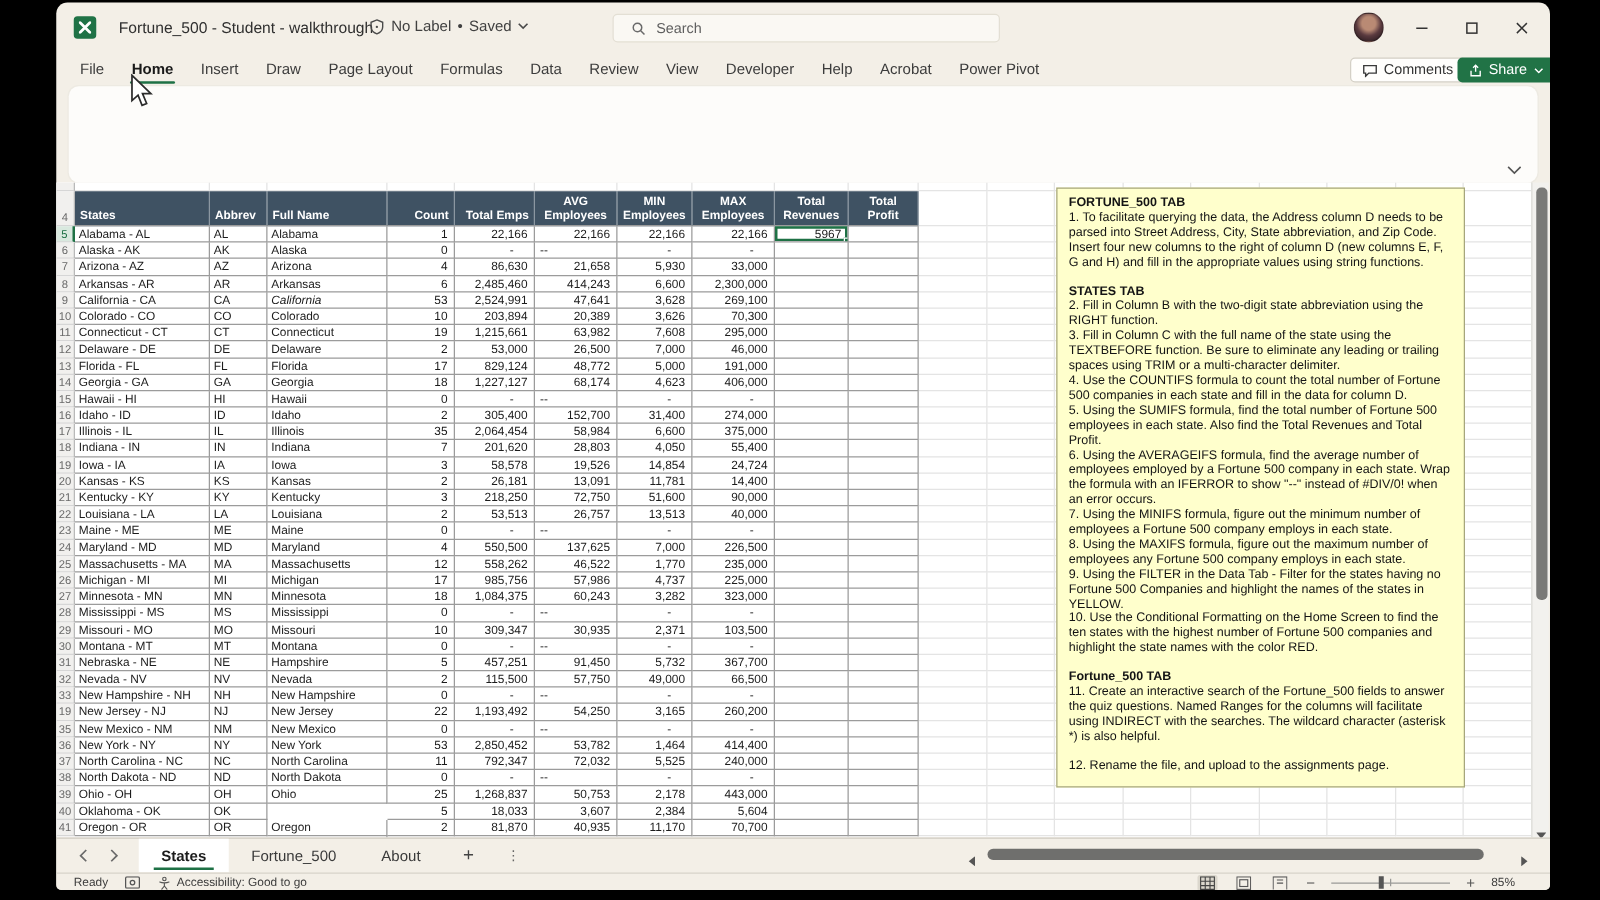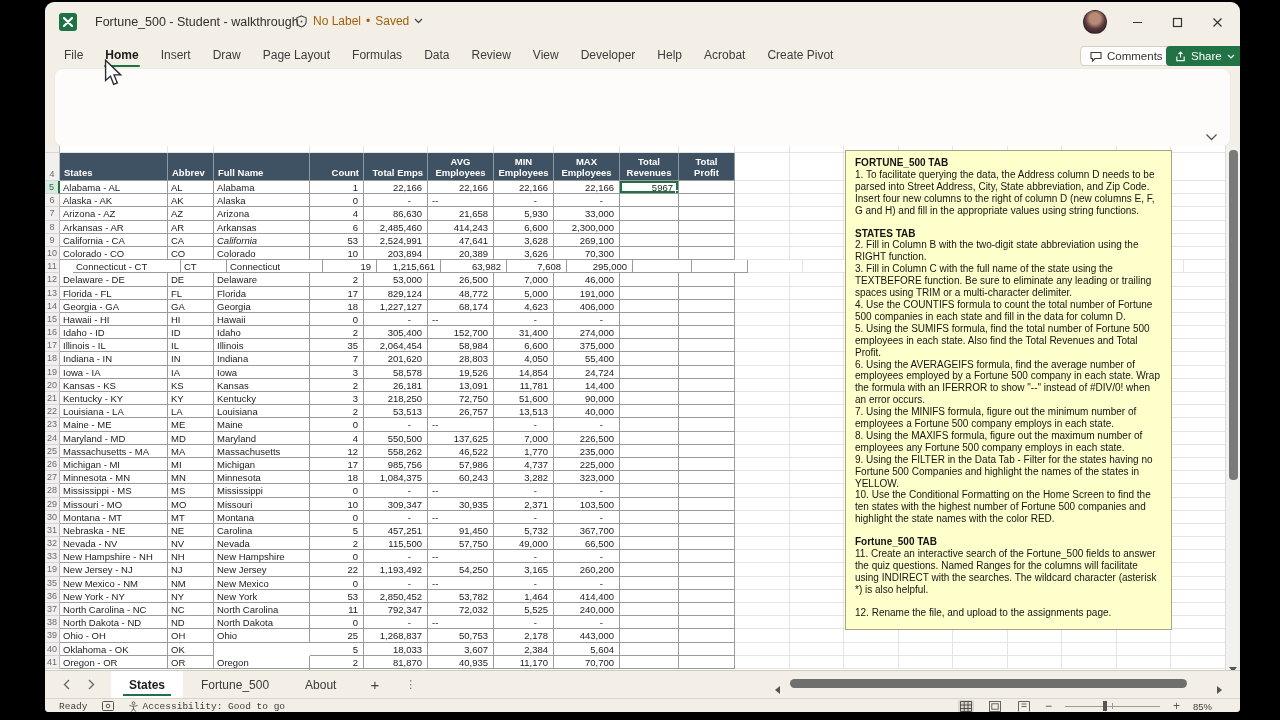--- a/index.html
+++ b/index.html
@@ -9,21 +9,21 @@
   .window { position:absolute; left:45px; top:2px; width:1195px; height:710px;
     background:#f3efe7; border-radius:9px 9px 4px 4px; overflow:hidden; }
 
   
   .titlebar { position:absolute; left:0; top:0; width:100%; height:40px; }
   .excel-logo { position:absolute; left:14px; top:11px; width:18px; height:18px;
     background:#1f7246; border-radius:3px; display:flex; align-items:center; justify-content:center; }
   .excel-logo svg { width:10px; height:10px; }
   .doc-title { position:absolute; left:50px; top:13px; font-size:12.5px; color:#2f2f2f; }
   .label-area { position:absolute; left:250px; top:12px; display:flex; align-items:center; gap:5px;
-    font-size:12px; color:#a16207; }
+    font-size:12px; color:#404040; }
   .search-pill { position:absolute; left:445px; top:9px; width:310px; height:23px;
     background:#faf8f3; border:1px solid #e3dfd4; border-radius:4px;
     display:flex; align-items:center; gap:8px; padding-left:14px; font-size:11.5px; color:#5f5f5f; }
   .avatar { position:absolute; left:1038px; top:8px; width:24px; height:24px; border-radius:50%;
     background:radial-gradient(circle at 50% 35%, #b98a74 0 30%, #5a3a3f 55%, #1d1418 100%);
     border:1px solid #00000033; }
   .winbtn { position:absolute; top:10px; width:20px; height:20px; display:flex;
     align-items:center; justify-content:center; color:#333; }
   .winbtn svg { width:11px; height:11px; }
 
@@ -89,21 +89,21 @@
     height:2.5px; background:#1e7145; }
   .addsheet { display:flex; align-items:center; padding:0 16px; color:#444; font-size:15px; }
   .tabdots { display:flex; align-items:center; padding:0 10px; color:#666; font-size:11px; letter-spacing:0; }
   .hscroll { position:absolute; left:727px; top:674px; width:453px; height:15px; display:flex; align-items:center; }
   .hthumb { position:absolute; left:18px; width:397px; height:9px; background:#6f6f6d; border-radius:5px; }
   .harrow { width:8px; height:8px; color:#555; position:absolute; }
 
   
   .statusbar { position:absolute; left:0; top:696px; width:1195px; height:15px; background:#f3efe7;
     border-top:1px solid #d8d4ca; display:flex; align-items:center; font-size:9.5px; color:#3c3c3c; }
-  .sb-left { display:flex; align-items:center; gap:14px; padding-left:14px;font-family:Liberation Mono, monospace; }
+  .sb-left { display:flex; align-items:center; gap:14px; padding-left:14px; }
   .sb-right { position:absolute; right:28px; display:flex; align-items:center; gap:13px; }
   .viewbtn { width:16px; height:13px; display:flex; align-items:center; justify-content:center; color:#555; }
   .viewbtn.active { background:#dbd7cd; border-radius:2px; }
   .zoomtrack { position:relative; width:95px; height:1px; background:#9a9a98; }
   .zoomthumb { position:absolute; left:38px; top:-4.5px; width:4px; height:10px; background:#555; }
   .zoomtick { position:absolute; left:47px; top:-2.5px; width:1px; height:6px; background:#9a9a98; }
 
   .cursor { position:absolute; left:101px; top:59px; width:22px; height:30px; z-index:50; }
   .icon-inline svg { display:block; }
 </style>
@@ -129,20 +129,29 @@
         </span>
         <span>No Label</span>
         <span>•</span>
         <span>Saved</span>
         <span class="icon-inline">
           <svg width="9" height="6" viewBox="0 0 9 6">
               <path d="M1 1 L4.5 4.5 L8 1" fill="none" stroke="#4a4a4a" stroke-width="1.3"></path>
             </svg>
         </span>
       </div>
+      <div class="search-pill">
+        <span class="icon-inline">
+          <svg width="12" height="12" viewBox="0 0 12 12">
+              <circle cx="5" cy="5" r="3.4" fill="none" stroke="#6a6a6a" stroke-width="1.2"></circle>
+              <path d="M7.6 7.6 L10.6 10.6" stroke="#6a6a6a" stroke-width="1.2"></path>
+            </svg>
+        </span>
+        <span>Search</span>
+      </div>
       <div class="avatar"></div>
       <div class="winbtn" style="left:1082px">
         <svg viewBox="0 0 11 11">
             <path d="M1 5.5 H10" stroke="#333" stroke-width="1.2"></path>
           </svg>
       </div>
       <div class="winbtn" style="left:1122px">
         <svg viewBox="0 0 11 11">
             <rect x="1.5" y="1.5" width="8" height="8" fill="none" stroke="#333" stroke-width="1.2"></rect>
           </svg>
@@ -160,21 +169,21 @@
         <div class="menu-tab">Insert</div>
         <div class="menu-tab">Draw</div>
         <div class="menu-tab">Page Layout</div>
         <div class="menu-tab">Formulas</div>
         <div class="menu-tab">Data</div>
         <div class="menu-tab">Review</div>
         <div class="menu-tab">View</div>
         <div class="menu-tab">Developer</div>
         <div class="menu-tab">Help</div>
         <div class="menu-tab">Acrobat</div>
-        <div class="menu-tab">Create Pivot</div>
+        <div class="menu-tab">Power Pivot</div>
       </div>
     <div class="comments-pill">
       <span class="icon-inline">
         <svg width="12" height="11" viewBox="0 0 12 11">
             <path d="M1 1.5 H11 V7.5 H5 L2.5 10 V7.5 H1 Z" fill="none" stroke="#3a3a3a" stroke-width="1.1"></path>
           </svg>
       </span>
       <span>Comments</span>
     </div>
     <div class="share-btn">
@@ -376,21 +385,21 @@
           <div class="gcell " style="width: 54.5px; height: 100%;"></div>
           <div class="gcell " style="width: 54.5px; height: 100%;"></div>
           <div class="gcell " style="width: 54.5px; height: 100%;"></div>
           <div class="gcell " style="width: 54.5px; height: 100%;"></div>
           <div class="gcell " style="width: 54.5px; height: 100%;"></div>
           <div class="gcell " style="width: 54.5px; height: 100%;"></div>
           <div class="gcell " style="width: 54.5px; height: 100%;"></div>
         </div>
         <div class="grow" style="height: 13.2px;">
           <div class="gcell rowhead" style="width: 15px; height: 100%; line-height: 13px;">11</div>
-          <div class="gcell dataCol al" style="width: 108px; height: 100%; line-height: 13px; margin-left: 13px;">Connecticut - CT</div>
+          <div class="gcell dataCol al" style="width: 108px; height: 100%; line-height: 13px;">Connecticut - CT</div>
           <div class="gcell dataCol al" style="width: 46px; height: 100%; line-height: 13px;">CT</div>
           <div class="gcell dataCol al" style="width: 96px; height: 100%; line-height: 13px;">Connecticut</div>
           <div class="gcell dataCol ar" style="width: 54px; height: 100%; line-height: 13px;">19</div>
           <div class="gcell dataCol ar" style="width: 64px; height: 100%; line-height: 13px;">1,215,661</div>
           <div class="gcell dataCol ar" style="width: 66px; height: 100%; line-height: 13px;">63,982</div>
           <div class="gcell dataCol ar" style="width: 60px; height: 100%; line-height: 13px;">7,608</div>
           <div class="gcell dataCol ar" style="width: 66px; height: 100%; line-height: 13px;">295,000</div>
           <div class="gcell dataCol ar" style="width: 59px; height: 100%; line-height: 13px;"></div>
           <div class="gcell dataCol ar" style="width: 56px; height: 100%; line-height: 13px;"></div>
           <div class="gcell " style="width: 54.5px; height: 100%;"></div>
@@ -818,21 +827,21 @@
           <div class="gcell " style="width: 54.5px; height: 100%;"></div>
           <div class="gcell " style="width: 54.5px; height: 100%;"></div>
           <div class="gcell " style="width: 54.5px; height: 100%;"></div>
           <div class="gcell " style="width: 54.5px; height: 100%;"></div>
           <div class="gcell " style="width: 54.5px; height: 100%;"></div>
         </div>
         <div class="grow" style="height: 13.2px;">
           <div class="gcell rowhead" style="width: 15px; height: 100%; line-height: 13px;">31</div>
           <div class="gcell dataCol al" style="width: 108px; height: 100%; line-height: 13px;">Nebraska - NE</div>
           <div class="gcell dataCol al" style="width: 46px; height: 100%; line-height: 13px;">NE</div>
-          <div class="gcell dataCol al" style="width: 96px; height: 100%; line-height: 13px;">Carolina</div>
+          <div class="gcell dataCol al" style="width: 96px; height: 100%; line-height: 13px;">Hampshire</div>
           <div class="gcell dataCol ar" style="width: 54px; height: 100%; line-height: 13px;">5</div>
           <div class="gcell dataCol ar" style="width: 64px; height: 100%; line-height: 13px;">457,251</div>
           <div class="gcell dataCol ar" style="width: 66px; height: 100%; line-height: 13px;">91,450</div>
           <div class="gcell dataCol ar" style="width: 60px; height: 100%; line-height: 13px;">5,732</div>
           <div class="gcell dataCol ar" style="width: 66px; height: 100%; line-height: 13px;">367,700</div>
           <div class="gcell dataCol ar" style="width: 59px; height: 100%; line-height: 13px;"></div>
           <div class="gcell dataCol ar" style="width: 56px; height: 100%; line-height: 13px;"></div>
           <div class="gcell " style="width: 54.5px; height: 100%;"></div>
           <div class="gcell " style="width: 54.5px; height: 100%;"></div>
           <div class="gcell " style="width: 54.5px; height: 100%;"></div>

